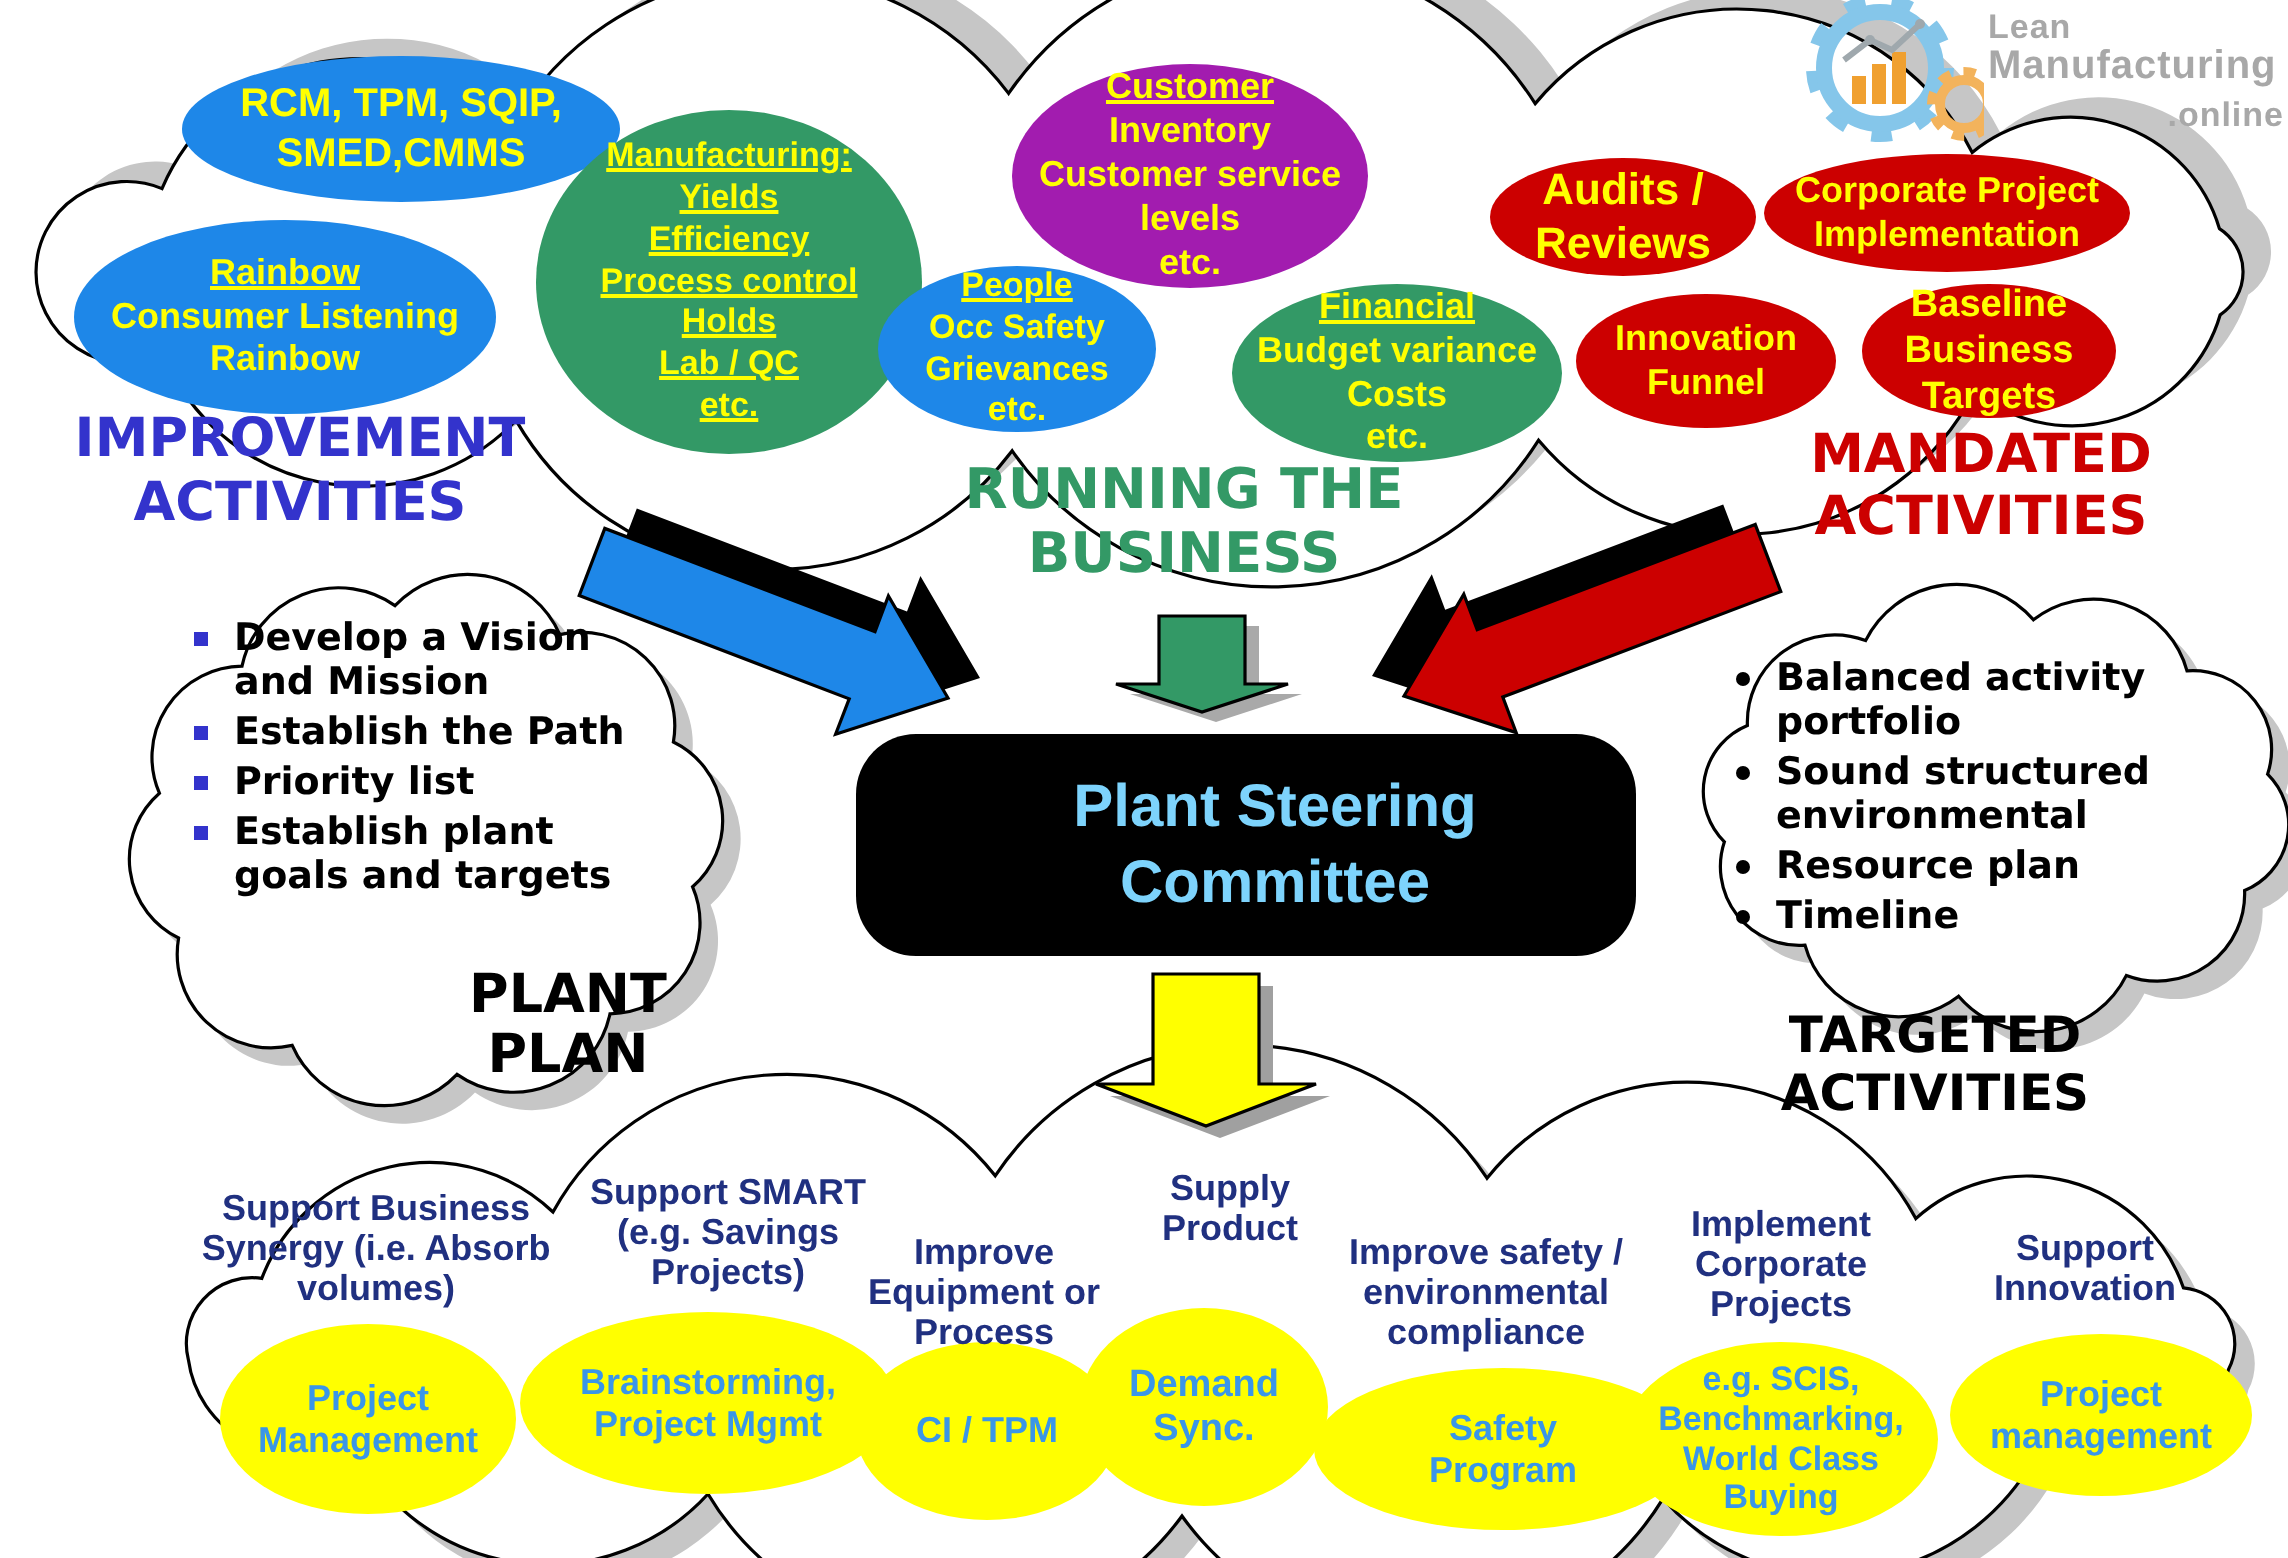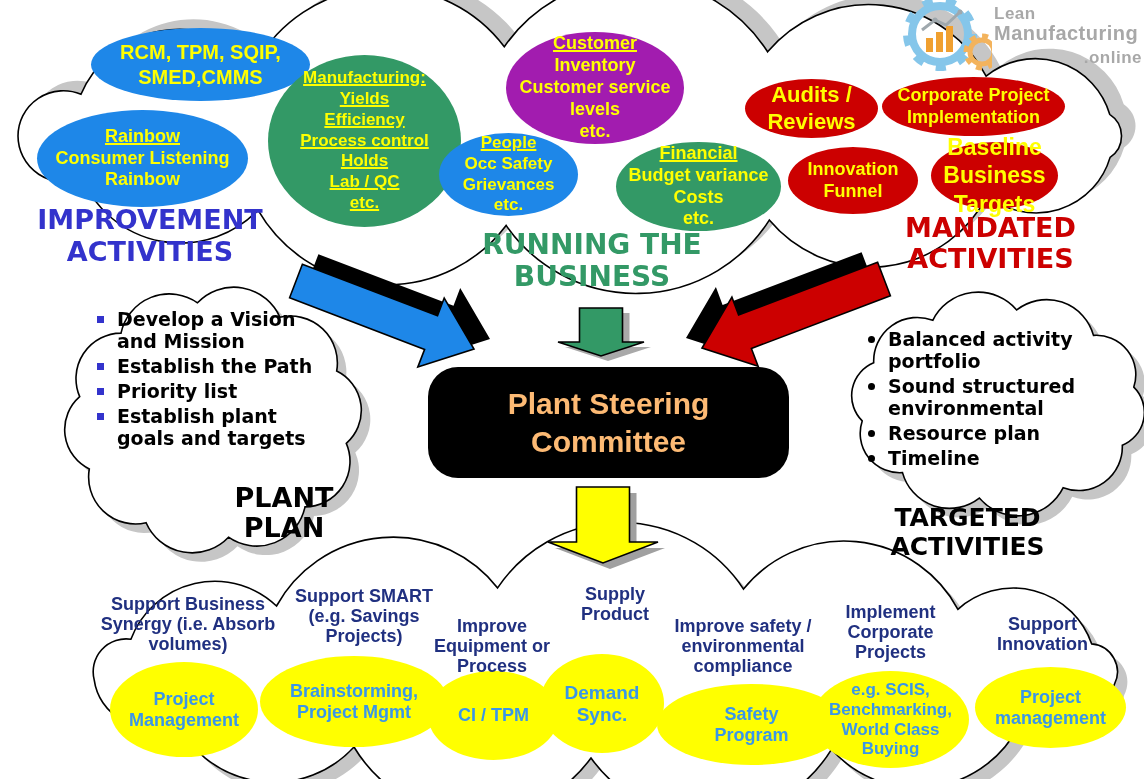--- a/index.html
+++ b/index.html
@@ -21,21 +21,21 @@
   .cloud-list{position:absolute;z-index:4;list-style:none;margin:0;padding:0;
               font-family:"DejaVu Sans",sans-serif;font-weight:bold;font-size:19px;
               line-height:1.16;color:#000;}
   .cloud-list li{display:flex;margin-bottom:3px;}
   .cloud-list .blt{flex:0 0 auto;width:7px;height:7px;margin:8px 13px 0 0;background:var(--label-blue);}
   .cloud-list.round .blt{border-radius:50%;background:#000;}
   .cloud-list.square{left:97px;top:308px;width:230px;}
   .cloud-list.round{left:868px;top:328px;width:235px;}
   .committee{position:absolute;z-index:4;left:428px;top:367px;width:361px;height:111px;
              background:#000;border-radius:30px;display:flex;align-items:center;justify-content:center;
-             color:#fdba74;font-weight:bold;font-size:30px;line-height:1.25;text-align:center;white-space:pre-line;}
+             color:#7dd3fc;font-weight:bold;font-size:30px;line-height:1.25;text-align:center;white-space:pre-line;padding-left:29px;}
   .bheader{position:absolute;z-index:4;font-weight:bold;color:var(--navy);text-align:center;
            white-space:pre-line;font-size:18px;line-height:1.12;}
   .bbubble{position:absolute;z-index:3;border-radius:50%;background:var(--yellow);
            display:flex;align-items:center;justify-content:center;text-align:center;
            font-weight:bold;color:var(--bubble-blue);white-space:pre-line;line-height:1.15;}
   .logo{position:absolute;z-index:5;left:902px;top:0;width:242px;height:78px;}
   .logo .t{position:absolute;font-weight:bold;color:var(--logo-gray);letter-spacing:0.5px;}
   .logo .t1{left:92px;top:4px;font-size:17px;}
   .logo .t2{left:92px;top:22px;font-size:20px;}
   .logo .t3{right:2px;top:48px;font-size:17px;}
@@ -157,21 +157,21 @@
         <span>Reviews</span>
       </div>
       <div class="bubble" style="left: 882px; top: 77px; width: 183px; height: 59px; font-size: 18px; background: rgb(204, 0, 0);">
         <span>Corporate Project</span>
         <span>Implementation</span>
       </div>
       <div class="bubble" style="left: 788px; top: 147px; width: 130px; height: 67px; font-size: 18px; background: rgb(204, 0, 0);">
         <span>Innovation</span>
         <span>Funnel</span>
       </div>
-      <div class="bubble" style="left: 931px; top: 142px; width: 127px; height: 67px; font-size: 23px; background: rgb(204, 0, 0);">
+      <div class="bubble" style="left: 931px; top: 142px; width: 127px; height: 67px; font-size: 19px; background: rgb(204, 0, 0);">
         <span>Baseline</span>
         <span>Business</span>
         <span>Targets</span>
       </div>
     </div>
   <div id="bottom-section">
       <div class="bheader" style="left: 95px; top: 594px; width: 186px; text-align: center;">Support Business
 Synergy (i.e. Absorb
 volumes)</div>
       <div class="bbubble" style="left: 110px; top: 662px; width: 148px; height: 95px; font-size: 18px;">Project

